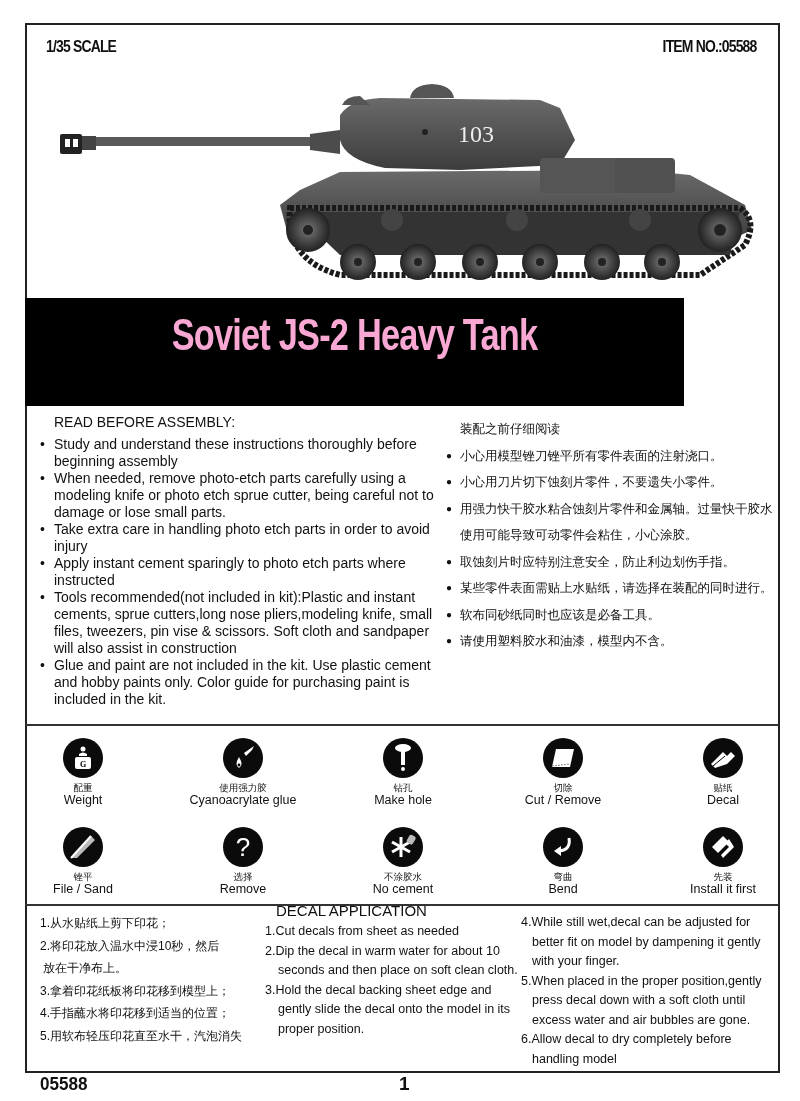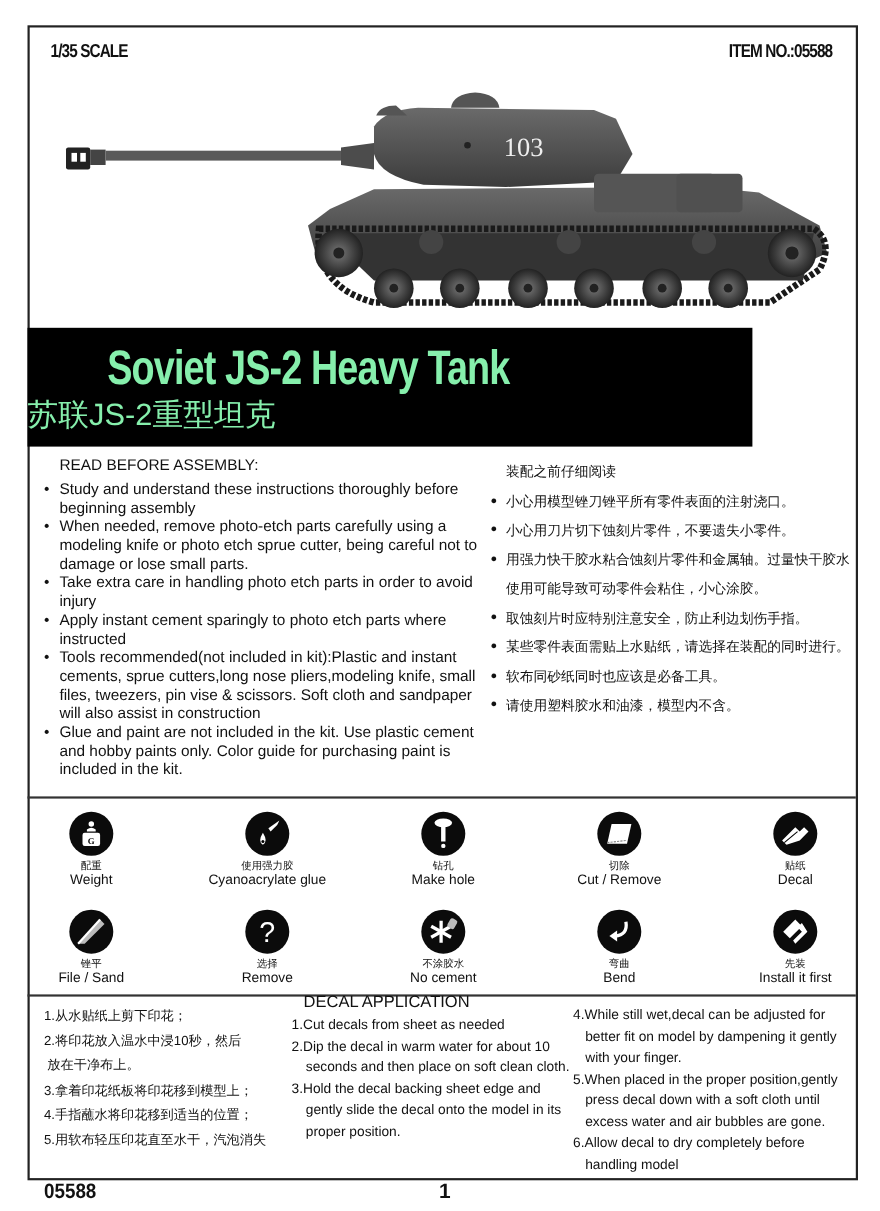--- a/index.html
+++ b/index.html
@@ -1,21 +1,21 @@
 <!DOCTYPE html>
 <html><head>
 <meta charset="utf-8">
 <style>
   html,body{margin:0;padding:0;background:#fff;}
   body{width:800px;height:1101px;position:relative;overflow:hidden;font-family:"Liberation Sans",sans-serif;color:#111;}
   .frame{position:absolute;left:25px;top:23px;width:751px;height:1046px;border:2px solid #222;box-sizing:content-box;}
   .scale{position:absolute;left:46px;top:37px;font-family:"Liberation Sans",sans-serif;font-weight:bold;font-size:17px;letter-spacing:-1px;transform:scaleX(0.82);transform-origin:left;}
   .itemno{position:absolute;right:44px;top:37px;font-weight:bold;font-size:17px;letter-spacing:-1px;transform:scaleX(0.82);transform-origin:right;}
   .tank{position:absolute;left:40px;top:80px;width:720px;height:215px;}
-  .band{position:absolute;left:25px;top:298px;width:659px;height:108px;background:#000;color:#86efac;text-align:left;}
+  .band{position:absolute;left:25px;top:298px;width:659px;height:108px;background:#000;color:#f9a8d4;text-align:center;}
   .band .t1{font-weight:bold;font-size:44px;margin-top:12px;letter-spacing:-1px;transform:scaleX(0.78);display:block;}
   .band .t2{font-size:28px;margin-top:-2px;display:block;}
   .read{position:absolute;left:38px;top:414px;width:400px;font-size:14px;line-height:17px;}
   .read .h{margin-left:16px;margin-bottom:5px;}
   .read ul{margin:0;padding:0;list-style:none;}
   .read li{position:relative;padding-left:16px;}
   .read li:before{content:"\2022";position:absolute;left:2px;top:0;}
   .cn{position:absolute;left:446px;top:416px;width:330px;font-size:12.5px;line-height:26.5px;}
   .cn .h{margin-left:14px;}
   .cn ul{margin:0;padding:0;list-style:none;}
@@ -100,21 +100,20 @@
   </g>
   <g fill="#444">
     <circle cx="352" cy="140" r="11"></circle>
       <circle cx="477" cy="140" r="11"></circle>
       <circle cx="600" cy="140" r="11"></circle>
   </g>
 </svg>
 
 <div class="band">
   <span class="t1">Soviet JS-2 Heavy Tank</span>
-  <span class="t2">苏联JS-2重型坦克</span>
 </div>
 
 <div class="read">
   <div class="h">READ BEFORE ASSEMBLY:</div>
   <ul>
     <li>Study and understand these instructions thoroughly before beginning assembly</li>
     <li>When needed, remove photo-etch parts carefully using a modeling knife or photo etch sprue cutter, being careful not to damage or lose small parts.</li>
     <li>Take extra care in handling photo etch parts in order to avoid injury</li>
     <li>Apply instant cement sparingly to photo etch parts where instructed</li>
     <li>Tools recommended(not included in kit):Plastic and instant cements, sprue cutters,long nose pliers,modeling knife, small files, tweezers, pin vise &amp; scissors. Soft cloth and sandpaper will also assist in construction</li>

